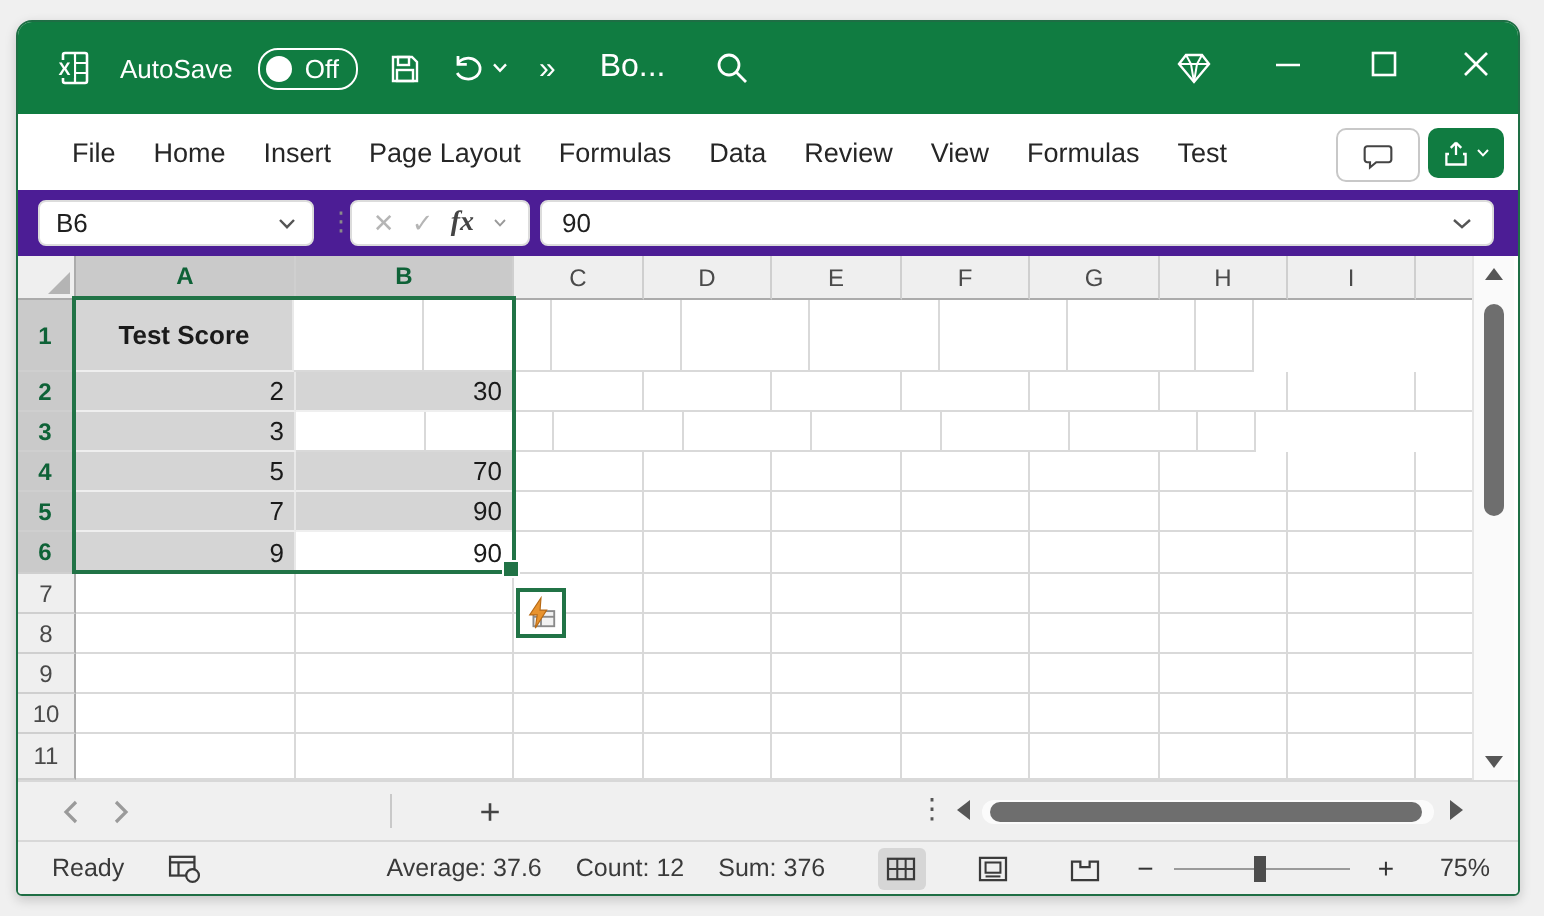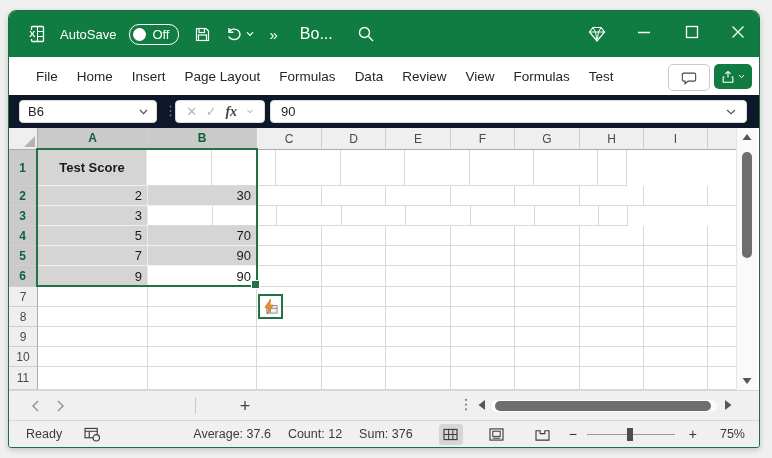--- a/index.html
+++ b/index.html
@@ -29,21 +29,21 @@
   .menubar{position:absolute;left:0;top:46px;width:100%;height:38px;background:#fff;
            display:flex;align-items:center;font-size:13.5px;color:#262626}
   .menu-items{display:flex;align-items:center;gap:19px;padding-left:27px}
   .menu-items span{cursor:pointer;white-space:nowrap}
   .comment-btn{position:absolute;left:659px;top:7px;width:40px;height:25px;border:1px solid #c8c8c8;
            border-radius:5px;background:#fff;display:flex;align-items:center;justify-content:center;cursor:pointer}
   .share-btn{position:absolute;left:705px;top:7px;width:38px;height:25px;border-radius:5px;background:#107C41;
            display:flex;align-items:center;justify-content:center;gap:3px;cursor:pointer}
 
   
-  .formulabar{position:absolute;left:0;top:84px;width:100%;height:33px;background:#0f172a;
+  .formulabar{position:absolute;left:0;top:84px;width:100%;height:33px;background:#4c1d95;
            display:flex;align-items:center;font-size:13px;color:#1f1f1f}
   .namebox{position:absolute;left:10px;top:5px;width:138px;height:23px;background:#fff;
            border:1px solid #dcdcdc;border-radius:4px;display:flex;align-items:center;
            padding:0 8px;box-sizing:border-box;justify-content:space-between;cursor:text}
   .grip{position:absolute;left:155px;top:8px;color:#8a8a8a;font-size:13px;line-height:16px;cursor:col-resize}
   .fxgroup{position:absolute;left:166px;top:5px;width:90px;height:23px;background:#fff;border:1px solid #dcdcdc;
            border-radius:4px;display:flex;align-items:center;justify-content:space-around;box-sizing:border-box;padding:0 6px}
   .fx-disabled{color:#b5b5b5;font-size:13px;cursor:default}
   .fx-label{font-family:"Liberation Serif",serif;font-style:italic;font-weight:bold;color:#444;font-size:14px;cursor:pointer}
   .formula-input{position:absolute;left:261px;top:5px;width:477px;height:23px;background:#fff;border:1px solid #dcdcdc;

